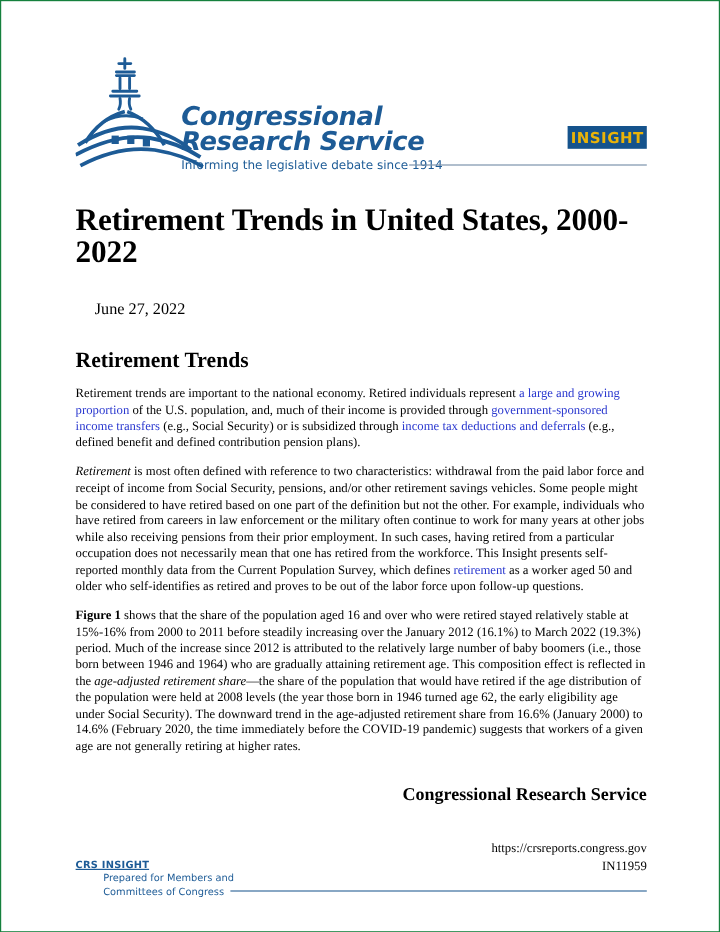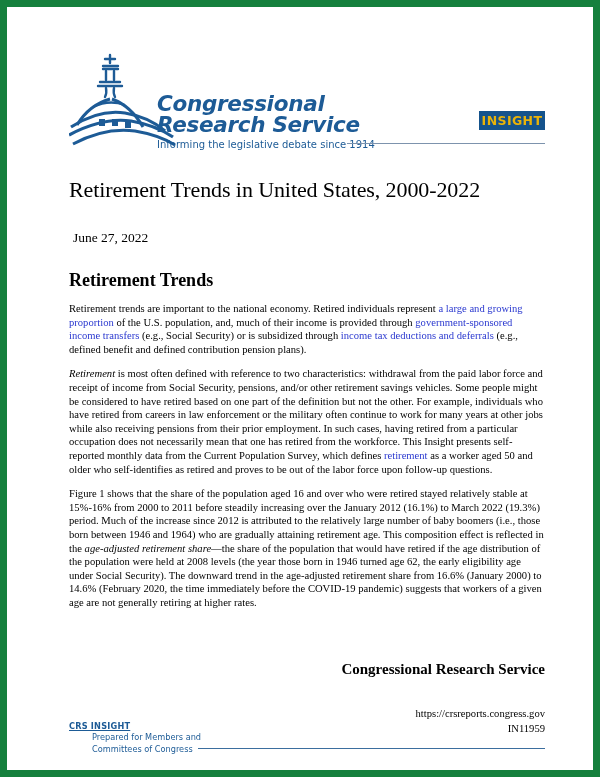--- a/index.html
+++ b/index.html
@@ -10,21 +10,21 @@
   body {
     font-family: "Liberation Serif", serif;
     color: #000000;
   }
   .page {
     position: relative;
     width: 600px;
     height: 777px;
     background: #ffffff;
     box-sizing: border-box;
-    border: 7px solid #15803d;
+    border: 1px solid #15803d;
     overflow: hidden;
   }
 
   
   .header {
     position: absolute;
     left: 0;
     top: 0;
     width: 600px;
     height: 150px;
@@ -94,50 +94,50 @@
 
   
   .content {
     position: absolute;
     left: 62px;
     top: 170px;
     width: 476px;
   }
   .doc-title {
     font-family: "Liberation Serif", serif;
-    font-weight: normal;
-    font-size: 22px;
+    font-weight: bold;
+    font-size: 26px;
     line-height: 26px;
     margin: 0;
     letter-spacing: -0.1px;
   }
   .doc-date {
     font-size: 13.5px;
     line-height: 18px;
-    margin: 26px 0 0 4px;
+    margin: 26px 0 0 16px;
   }
   .section-title {
     font-family: "Liberation Serif", serif;
     font-weight: bold;
     font-size: 18px;
     line-height: 22px;
     margin: 22px 0 0 0;
   }
   p.body-text {
     font-size: 10.6px;
     line-height: 13.6px;
     margin: 11px 0 0 0;
     text-align: left;
   }
   a.doclink {
     color: #2a38cf;
     text-decoration: none;
   }
   .ital { font-style: italic; }
-  .bold { font-weight: normal; }
+  .bold { font-weight: bold; }
 
   
   .footer-right {
     position: absolute;
     left: 238px;
     top: 655px;
     width: 300px;
     text-align: right;
   }
   .footer-org {

